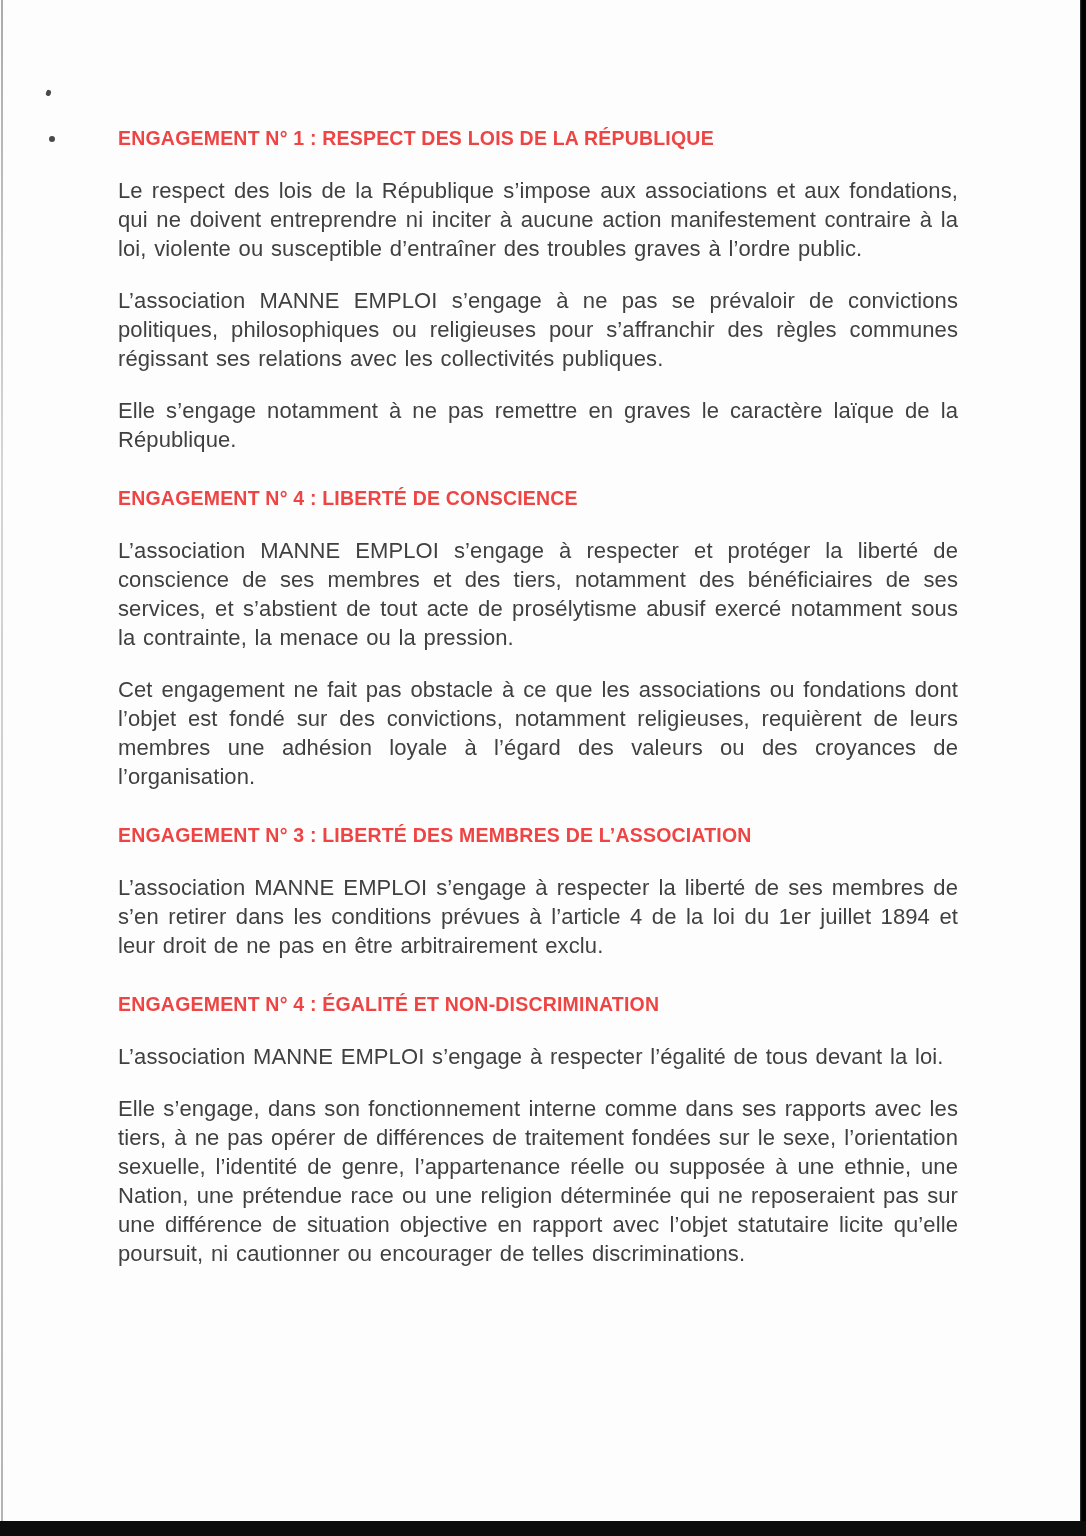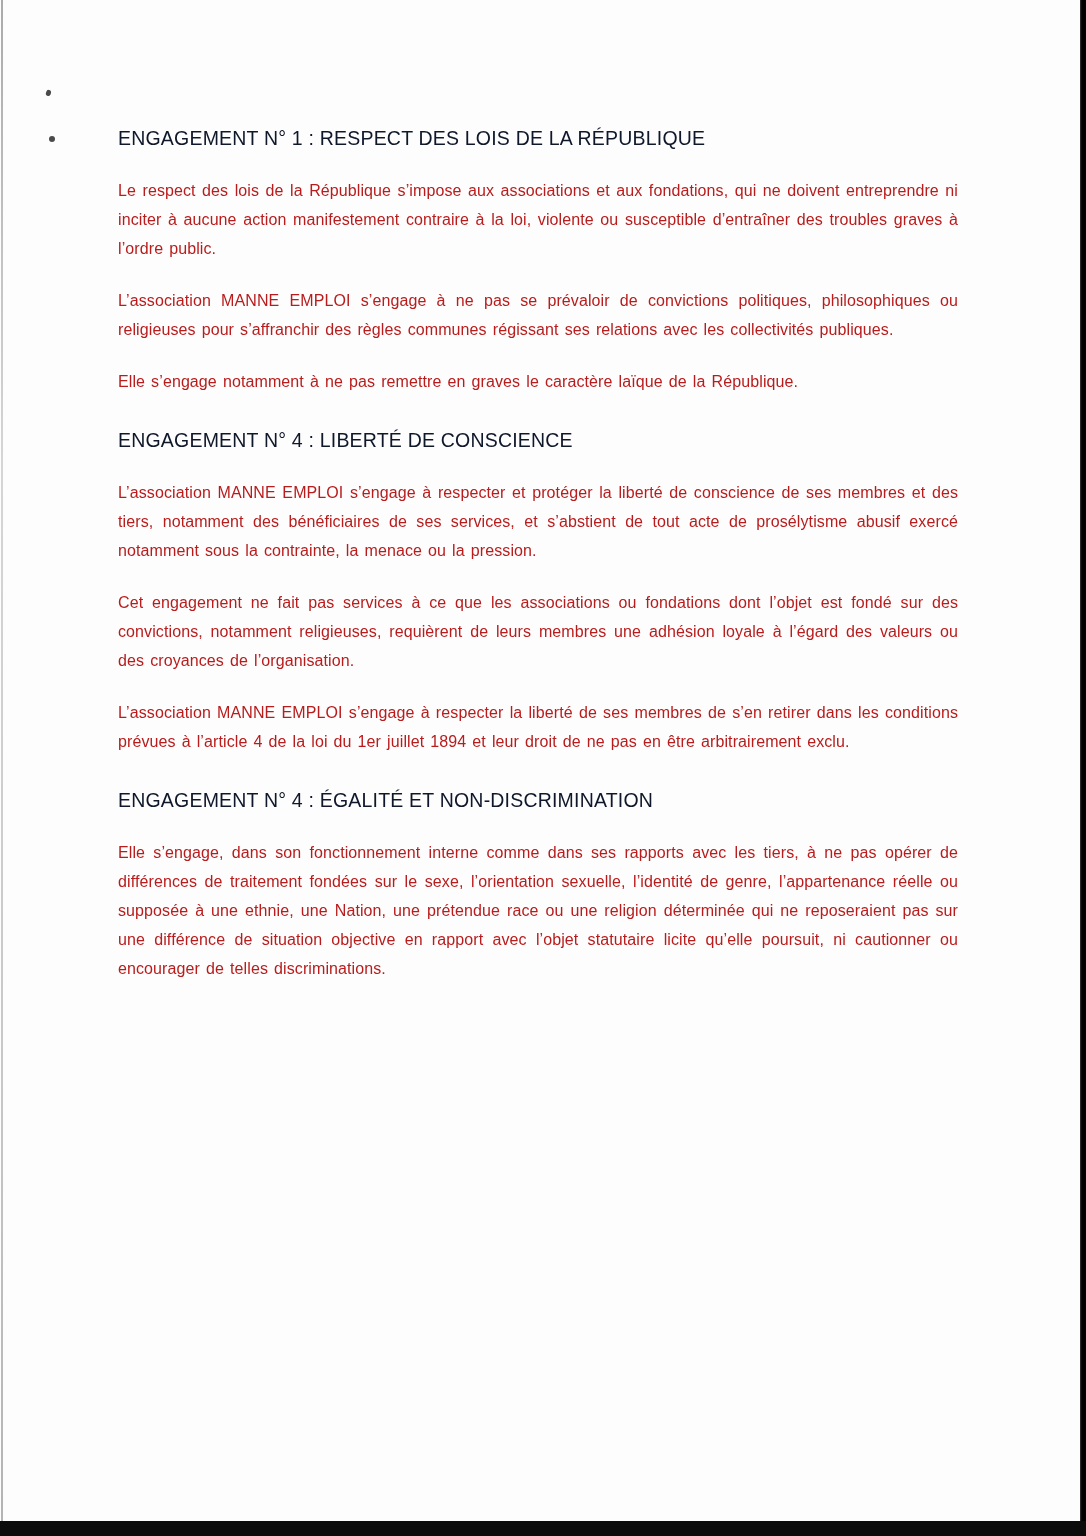--- a/index.html
+++ b/index.html
@@ -16,32 +16,32 @@
   }
   .content {
     position: absolute;
     left: 118px;
     top: 124px;
     width: 840px;
   }
   .content h2 {
     font-size: 19.5px;
     line-height: 29px;
-    font-weight: 400;
-    color: #0f172a;
+    font-weight: 700;
+    color: #ef4444;
     letter-spacing: 0.2px;
     margin: 30px 0 23px 0;
   }
   .content section:first-child h2 {
     margin-top: 0;
   }
   .content p {
-    font-size: 16px;
+    font-size: 22px;
     line-height: 29px;
-    color: #b91c1c;
+    color: #404040;
     margin: 0 0 23px 0;
     text-align: justify;
     word-spacing: 1.5px;
     letter-spacing: 0.1px;
   }
   
   .scan-edge-left {
     position: absolute;
     left: 1px;
     top: 0;
@@ -88,25 +88,27 @@
   <section>
     <h2>ENGAGEMENT N° 1 : RESPECT DES LOIS DE LA RÉPUBLIQUE</h2>
     <p>Le respect des lois de la République s’impose aux associations et aux fondations, qui ne doivent entreprendre ni inciter à aucune action manifestement contraire à la loi, violente ou susceptible d’entraîner des troubles graves à l’ordre public.</p>
     <p>L’association MANNE EMPLOI s’engage à ne pas se prévaloir de convictions politiques, philosophiques ou religieuses pour s’affranchir des règles communes régissant ses relations avec les collectivités publiques.</p>
     <p>Elle s’engage notamment à ne pas remettre en graves le caractère laïque de la République.</p>
   </section>
 
   <section>
     <h2>ENGAGEMENT N° 4 : LIBERTÉ DE CONSCIENCE</h2>
     <p>L’association MANNE EMPLOI s’engage à respecter et protéger la liberté de conscience de ses membres et des tiers, notamment des bénéficiaires de ses services, et s’abstient de tout acte de prosélytisme abusif exercé notamment sous la contrainte, la menace ou la pression.</p>
-    <p>Cet engagement ne fait pas services à ce que les associations ou fondations dont l’objet est fondé sur des convictions, notamment religieuses, requièrent de leurs membres une adhésion loyale à l’égard des valeurs ou des croyances de l’organisation.</p>
+    <p>Cet engagement ne fait pas obstacle à ce que les associations ou fondations dont l’objet est fondé sur des convictions, notamment religieuses, requièrent de leurs membres une adhésion loyale à l’égard des valeurs ou des croyances de l’organisation.</p>
   </section>
 
   <section>
+    <h2>ENGAGEMENT N° 3 : LIBERTÉ DES MEMBRES DE L’ASSOCIATION</h2>
     <p>L’association MANNE EMPLOI s’engage à respecter la liberté de ses membres de s’en retirer dans les conditions prévues à l’article 4 de la loi du 1er juillet 1894 et leur droit de ne pas en être arbitrairement exclu.</p>
   </section>
 
   <section>
     <h2>ENGAGEMENT N° 4 : ÉGALITÉ ET NON-DISCRIMINATION</h2>
+    <p>L’association MANNE EMPLOI s’engage à respecter l’égalité de tous devant la loi.</p>
     <p>Elle s’engage, dans son fonctionnement interne comme dans ses rapports avec les tiers, à ne pas opérer de différences de traitement fondées sur le sexe, l’orientation sexuelle, l’identité de genre, l’appartenance réelle ou supposée à une ethnie, une Nation, une prétendue race ou une religion déterminée qui ne reposeraient pas sur une différence de situation objective en rapport avec l’objet statutaire licite qu’elle poursuit, ni cautionner ou encourager de telles discriminations.</p>
   </section>
 
 </div>
 
 </body></html>

